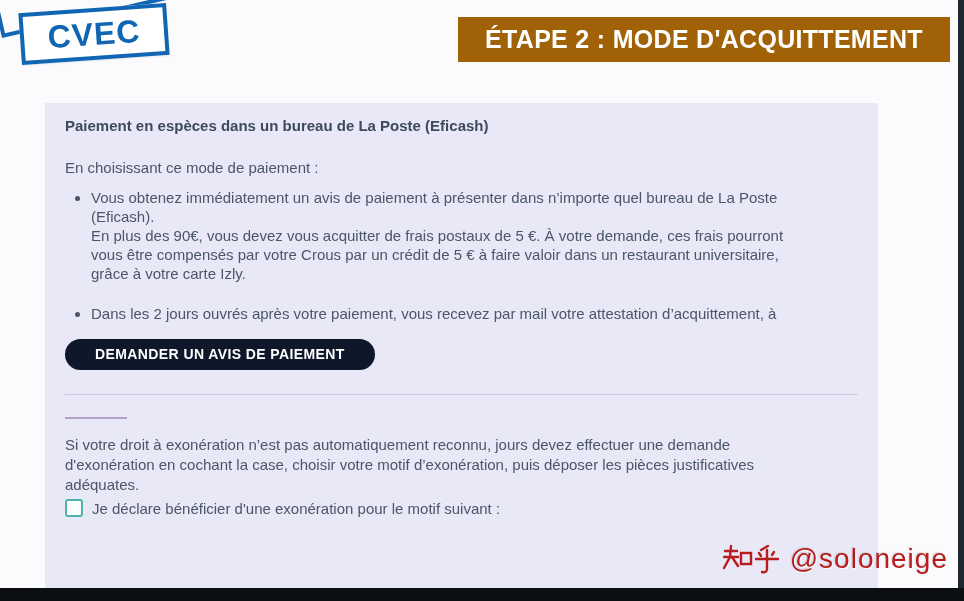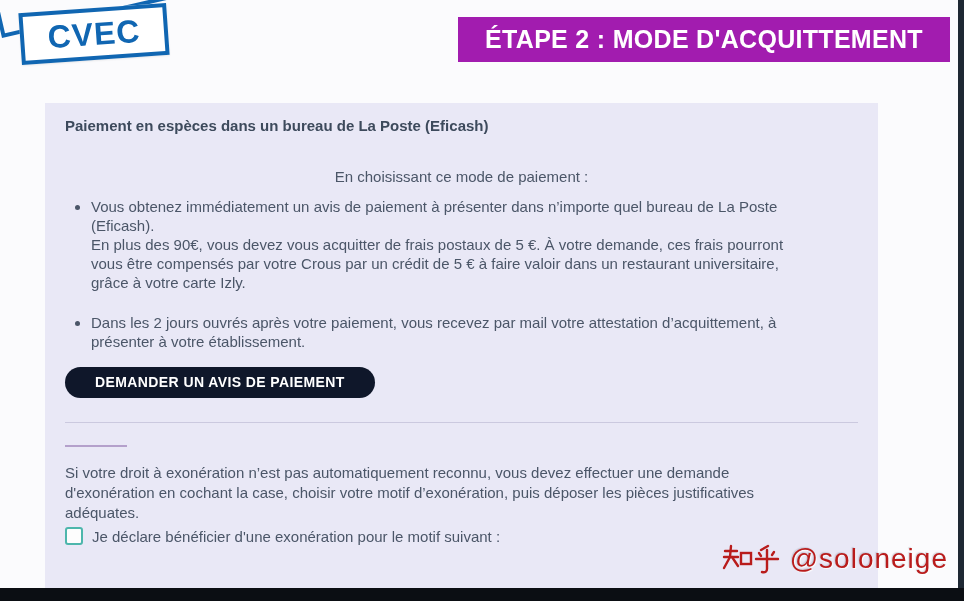--- a/index.html
+++ b/index.html
@@ -18,33 +18,33 @@
     position:absolute; left:20px; top:8px; width:148px; height:52px;
     background:#ffffff; border:4px solid #1066b2; transform:rotate(-4deg);
     display:flex; align-items:center; justify-content:center;
     box-shadow:0 1px 2px rgba(0,0,0,.08);
   }
   .logo-stamp span {
     color:#1066b2; font-weight:bold; font-size:32px; letter-spacing:1px;
   }
   .step-banner {
     position:absolute; top:17px; right:14px; width:492px; height:45px;
-    background:#a21caf; color:#ffffff; font-weight:bold; font-size:25px;
+    background:#a16207; color:#ffffff; font-weight:bold; font-size:25px;
     letter-spacing:.3px; display:flex; align-items:center; justify-content:center;
     white-space:nowrap;
   }
 
   
   .panel {
     position:absolute; left:45px; top:103px; width:833px; height:559px;
     background:#e9e8f6; padding:14px 20px 0 20px;
     color:#4b5668; font-size:15px;
   }
   .pay-title { font-size:15px; font-weight:bold; color:#3d4a5c; }
-  .pay-intro { margin-top:34px;text-align:center; }
+  .pay-intro { margin-top:25px; }
   .pay-bullets { margin-top:12px; padding-left:26px; line-height:19px; }
   .pay-bullets li + li { margin-top:21px; }
   .pay-bullets span { display:block; }
   .avis-button {
     margin-top:16px; display:inline-block; border:none; cursor:pointer;
     background:#0f172a; color:#ffffff; font-family:"Liberation Sans",sans-serif;
     font-weight:bold; font-size:14px; letter-spacing:.4px;
     padding:8px 30px; border-radius:17px; line-height:15px;
   }
   .section-divider {
@@ -99,32 +99,31 @@
     <ul class="pay-bullets">
       <li>
         <span>Vous obtenez immédiatement un avis de paiement à présenter dans n’importe quel bureau de La Poste</span>
         <span>(Eficash).</span>
         <span>En plus des 90€, vous devez vous acquitter de frais postaux de 5 €. À votre demande, ces frais pourront</span>
         <span>vous être compensés par votre Crous par un crédit de 5 € à faire valoir dans un restaurant universitaire,</span>
         <span>grâce à votre carte Izly.</span>
       </li>
       <li>
         <span>Dans les 2 jours ouvrés après votre paiement, vous recevez par mail votre attestation d’acquittement, à</span>
-        <span>présenter à votre établissement.</span>
       </li>
     </ul>
 
     <button class="avis-button">DEMANDER UN AVIS DE PAIEMENT</button>
 
     <hr class="section-divider">
 
     <div class="exo-underline"></div>
 
     <p class="exo-paragraph">
-      <span>Si votre droit à exonération n’est pas automatiquement reconnu, vous devez effectuer une demande</span>
+      <span>Si votre droit à exonération n’est pas automatiquement reconnu, jours devez effectuer une demande</span>
       <span>d'exonération en cochant la case, choisir votre motif d’exonération, puis déposer les pièces justificatives</span>
       <span>adéquates.</span>
     </p>
 
     <div class="checkbox-row">
       <div class="checkbox-box" role="checkbox" aria-checked="false"></div>
       <label>Je déclare bénéficier d'une exonération pour le motif suivant :</label>
     </div>
   </div>
 

